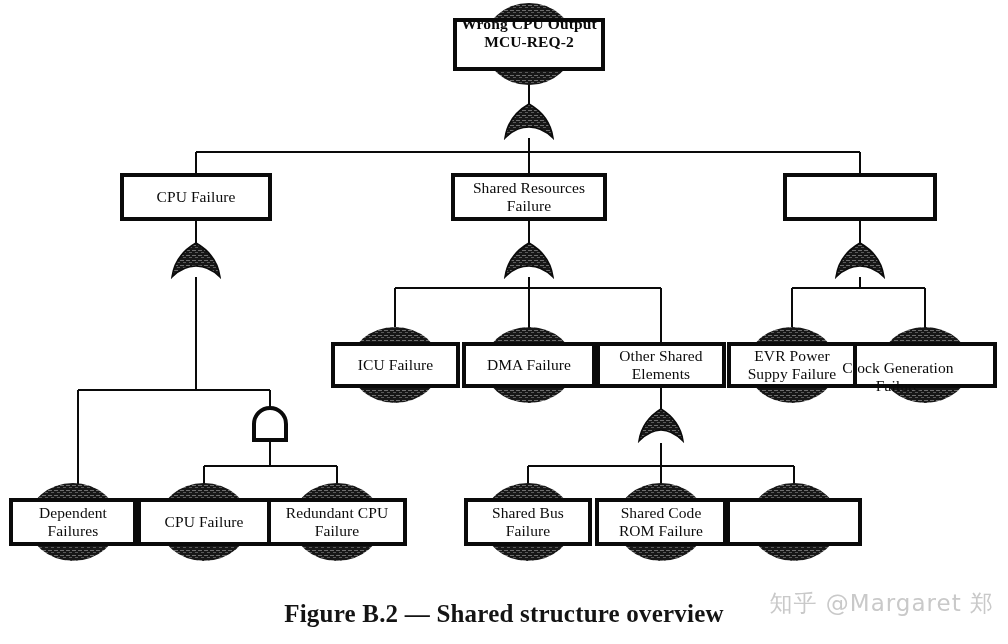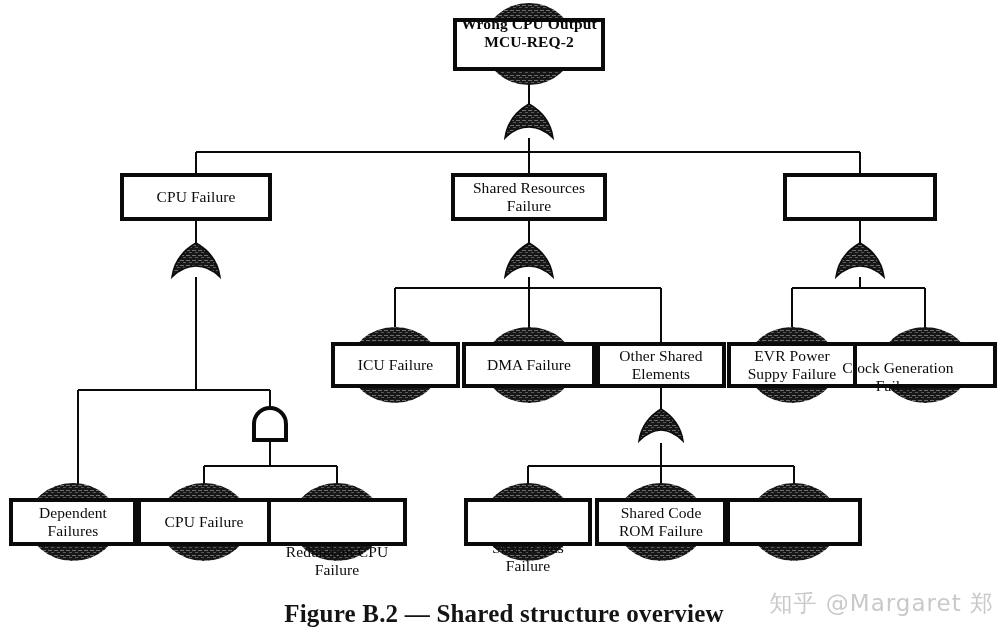--- a/index.html
+++ b/index.html
@@ -182,24 +182,24 @@
 Suppy Failure</div>
 
   <div class="node-label" style="left:828px; top:344px; width:140px; height:42px;margin-top:12px;">Clock Generation
 Failure</div>
 
   <div class="node-label" style="left:11px;  top:500px; width:124px; height:44px;">Dependent
 Failures</div>
 
   <div class="node-label" style="left:139px; top:500px; width:130px; height:44px;">CPU Failure</div>
 
-  <div class="node-label" style="left:269px; top:500px; width:136px; height:44px;margin-top:39px;">Redundant CPU
-Failure</div>
-
-  <div class="node-label" style="left:466px; top:500px; width:124px; height:44px;margin-top:35px;">Shared Bus
+  <div class="node-label" style="left:269px; top:500px; width:136px; height:44px;">Redundant CPU
+Failure</div>
+
+  <div class="node-label" style="left:466px; top:500px; width:124px; height:44px;">Shared Bus
 Failure</div>
 
   <div class="node-label" style="left:597px; top:500px; width:128px; height:44px;">Shared Code
 ROM Failure</div>
 
 
   <div id="caption">Figure B.2 — Shared structure overview</div>
   <div id="watermark">知乎 @Margaret 郑</div>
 
 </div>

